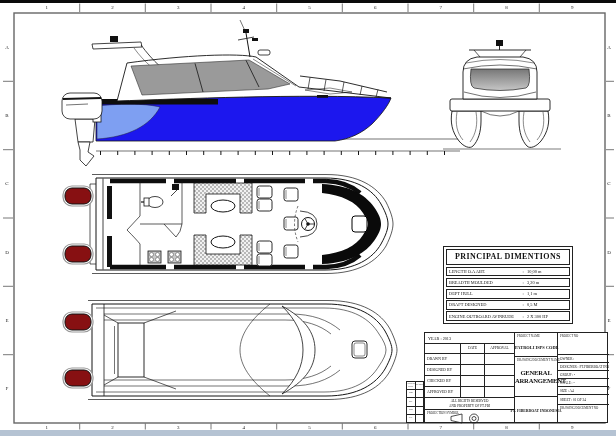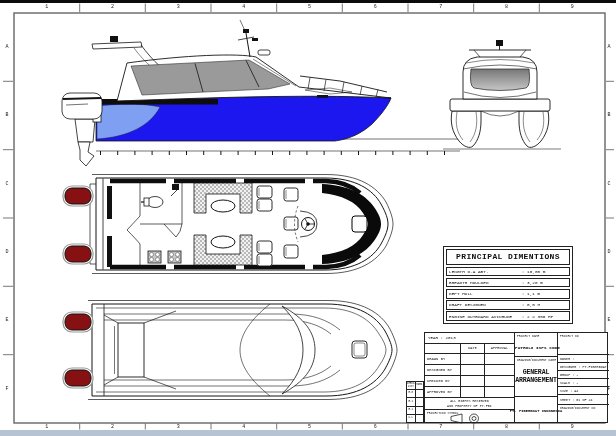--- a/index.html
+++ b/index.html
@@ -1,17 +1,17 @@
 <!DOCTYPE html>
 <html style="--hull-blue: #1c17ee; --hull-blue-light: #7e9ff2; --window-gray: #9a9a9a; --engine-red: #871012; --footer-strip: #b5c3d3;"><head>
 <meta charset="utf-8">
 <style>
   html,body{margin:0;padding:0;background:#e8e8e8;}
   .sheet{position:relative;width:616px;height:436px;background:#fff;overflow:hidden;
-    font-family:Liberation Mono, monospace;color:#111;}
+    font-family:Liberation Serif, serif;color:#111;}
   .topbar{position:absolute;left:0;top:0;width:616px;height:2.5px;background:#0b0b0b;}
   .footer-strip{position:absolute;left:0;top:429.5px;width:616px;height:6.5px;background:var(--footer-strip,#b5c3d3);}
   svg.draw{position:absolute;left:0;top:0;}
   
   .gridcols{position:absolute;left:14px;width:591px;height:9px;display:flex;}
   .gridcols.top{top:3px}.gridcols.bottom{top:422.5px}
   .gridcols span{flex:1;text-align:center;font-size:5px;line-height:9px;color:#222;}
   .gridrows{position:absolute;top:13px;height:410px;width:10px;display:flex;flex-direction:column;}
   .gridrows.left{left:2px}.gridrows.right{left:604px}
   .gridrows span{flex:1;display:flex;align-items:center;justify-content:center;font-size:5px;color:#222;}

